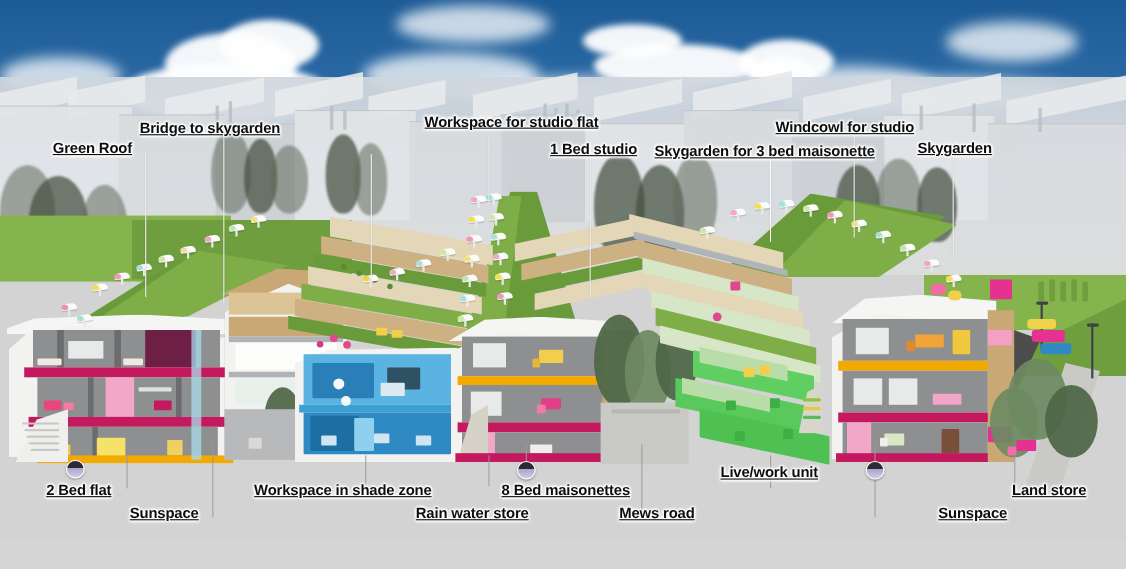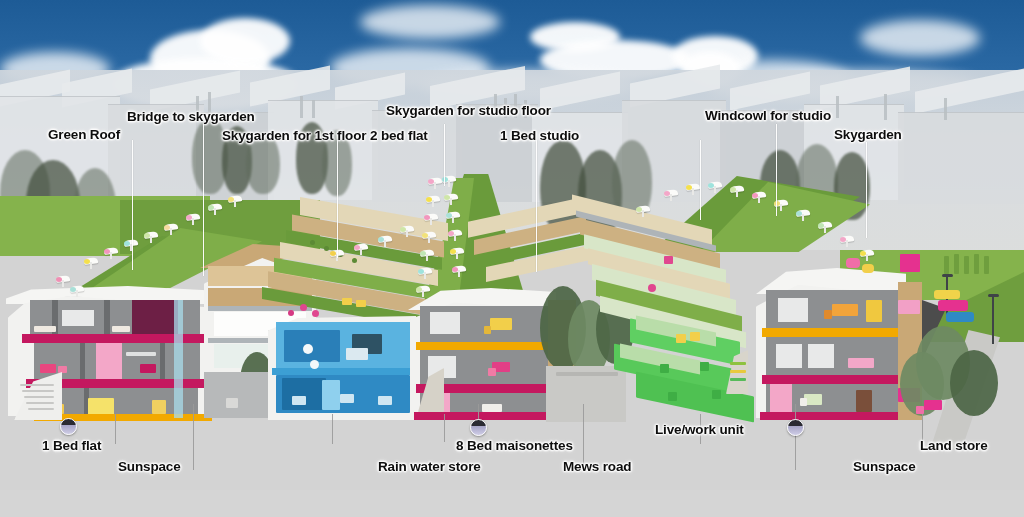--- a/index.html
+++ b/index.html
@@ -79,21 +79,21 @@
   .lead { position:absolute; width:1.4px; background:#ffffff; opacity:.96;
           box-shadow:0 0 1px rgba(0,0,0,.35); }
   .lead.dk { background:#9a9a9a; opacity:.9; box-shadow:none; }
   .dot { position:absolute; width:17px; height:17px; border-radius:50%;
          background:linear-gradient(#2b2b33 0%, #2b2b33 42%, #a8a6c8 43%, #cfcde6 100%);
          border:1.5px solid #fbfbfd; box-shadow:0 1px 2px rgba(0,0,0,.35); }
 
   .lbl { position:absolute; white-space:nowrap; font-weight:bold; font-size:13.5px;
          color:#0d0d0d; letter-spacing:-.15px; line-height:1;
          text-shadow: 0 0 3px #fff, 0 0 3px #fff, 0 0 5px #fff, 1px 0 2px #fff,
-                      -1px 0 2px #fff, 0 1px 2px #fff, 0 -1px 2px #fff; }
+                      -1px 0 2px #fff, 0 1px 2px #fff, 0 -1px 2px #fff; text-decoration: underline; }
 </style>
 </head>
 <body>
 
 <div id="stage">
 
   <div class="sky"></div>
   <div class="cloud" style="left:150px;top:30px;width:120px;height:58px;"></div>
   <div class="cloud" style="left:110px;top:58px;width:190px;height:52px;"></div>
   <div class="cloud" style="left:200px;top:18px;width:90px;height:46px;"></div>
@@ -599,42 +599,43 @@
     <div class="lead" style="left:203px;top:124px;height:152px;"></div>
     <div class="lead" style="left:337px;top:140px;height:118px;"></div>
     <div class="lead" style="left:444px;top:124px;height:62px;"></div>
     <div class="lead" style="left:536px;top:140px;height:132px;"></div>
     <div class="lead" style="left:700px;top:140px;height:80px;"></div>
     <div class="lead" style="left:776px;top:124px;height:92px;"></div>
     <div class="lead" style="left:866px;top:142px;height:96px;"></div>
 
     <div class="lbl" style="left:48px;top:128px;">Green Roof</div>
     <div class="lbl" style="left:127px;top:110px;">Bridge to skygarden</div>
-    <div class="lbl" style="left:222px;top:129px;">Skygarden for 1st floor 2 bed flat</div>
-    <div class="lbl" style="left:386px;top:104px;">Skygarden for studio floor</div>
+    <div class="lbl" style="left:386px;top:104px;">Workspace for studio flat</div>
     <div class="lbl" style="left:500px;top:129px;">1 Bed studio</div>
+    <div class="lbl" style="left:595px;top:131px;">Skygarden for 3 bed maisonette</div>
     <div class="lbl" style="left:705px;top:109px;">Windcowl for studio</div>
     <div class="lbl" style="left:834px;top:128px;">Skygarden</div>
 
     <div class="lead dk" style="left:115px;top:414px;height:30px;"></div>
     <div class="lead dk" style="left:193px;top:404px;height:66px;"></div>
     <div class="lead dk" style="left:332px;top:414px;height:30px;"></div>
     <div class="lead dk" style="left:478px;top:404px;height:26px;"></div>
     <div class="lead dk" style="left:444px;top:414px;height:28px;"></div>
     <div class="lead dk" style="left:583px;top:404px;height:66px;"></div>
     <div class="lead dk" style="left:700px;top:414px;height:30px;"></div>
     <div class="lead dk" style="left:795px;top:404px;height:66px;"></div>
     <div class="lead dk" style="left:922px;top:414px;height:30px;"></div>
 
     <div class="dot" style="left:60px;top:418px;"></div>
     <div class="dot" style="left:470px;top:419px;"></div>
     <div class="dot" style="left:787px;top:419px;"></div>
 
-    <div class="lbl" style="left:42px;top:439px;">1 Bed flat</div>
+    <div class="lbl" style="left:42px;top:439px;">2 Bed flat</div>
     <div class="lbl" style="left:118px;top:460px;">Sunspace</div>
+    <div class="lbl" style="left:231px;top:439px;">Workspace in shade zone</div>
     <div class="lbl" style="left:378px;top:460px;">Rain water store</div>
     <div class="lbl" style="left:456px;top:439px;">8 Bed maisonettes</div>
     <div class="lbl" style="left:563px;top:460px;">Mews road</div>
     <div class="lbl" style="left:655px;top:423px;">Live/work unit</div>
     <div class="lbl" style="left:853px;top:460px;">Sunspace</div>
     <div class="lbl" style="left:920px;top:439px;">Land store</div>
   </div>
 
 </div>
 

